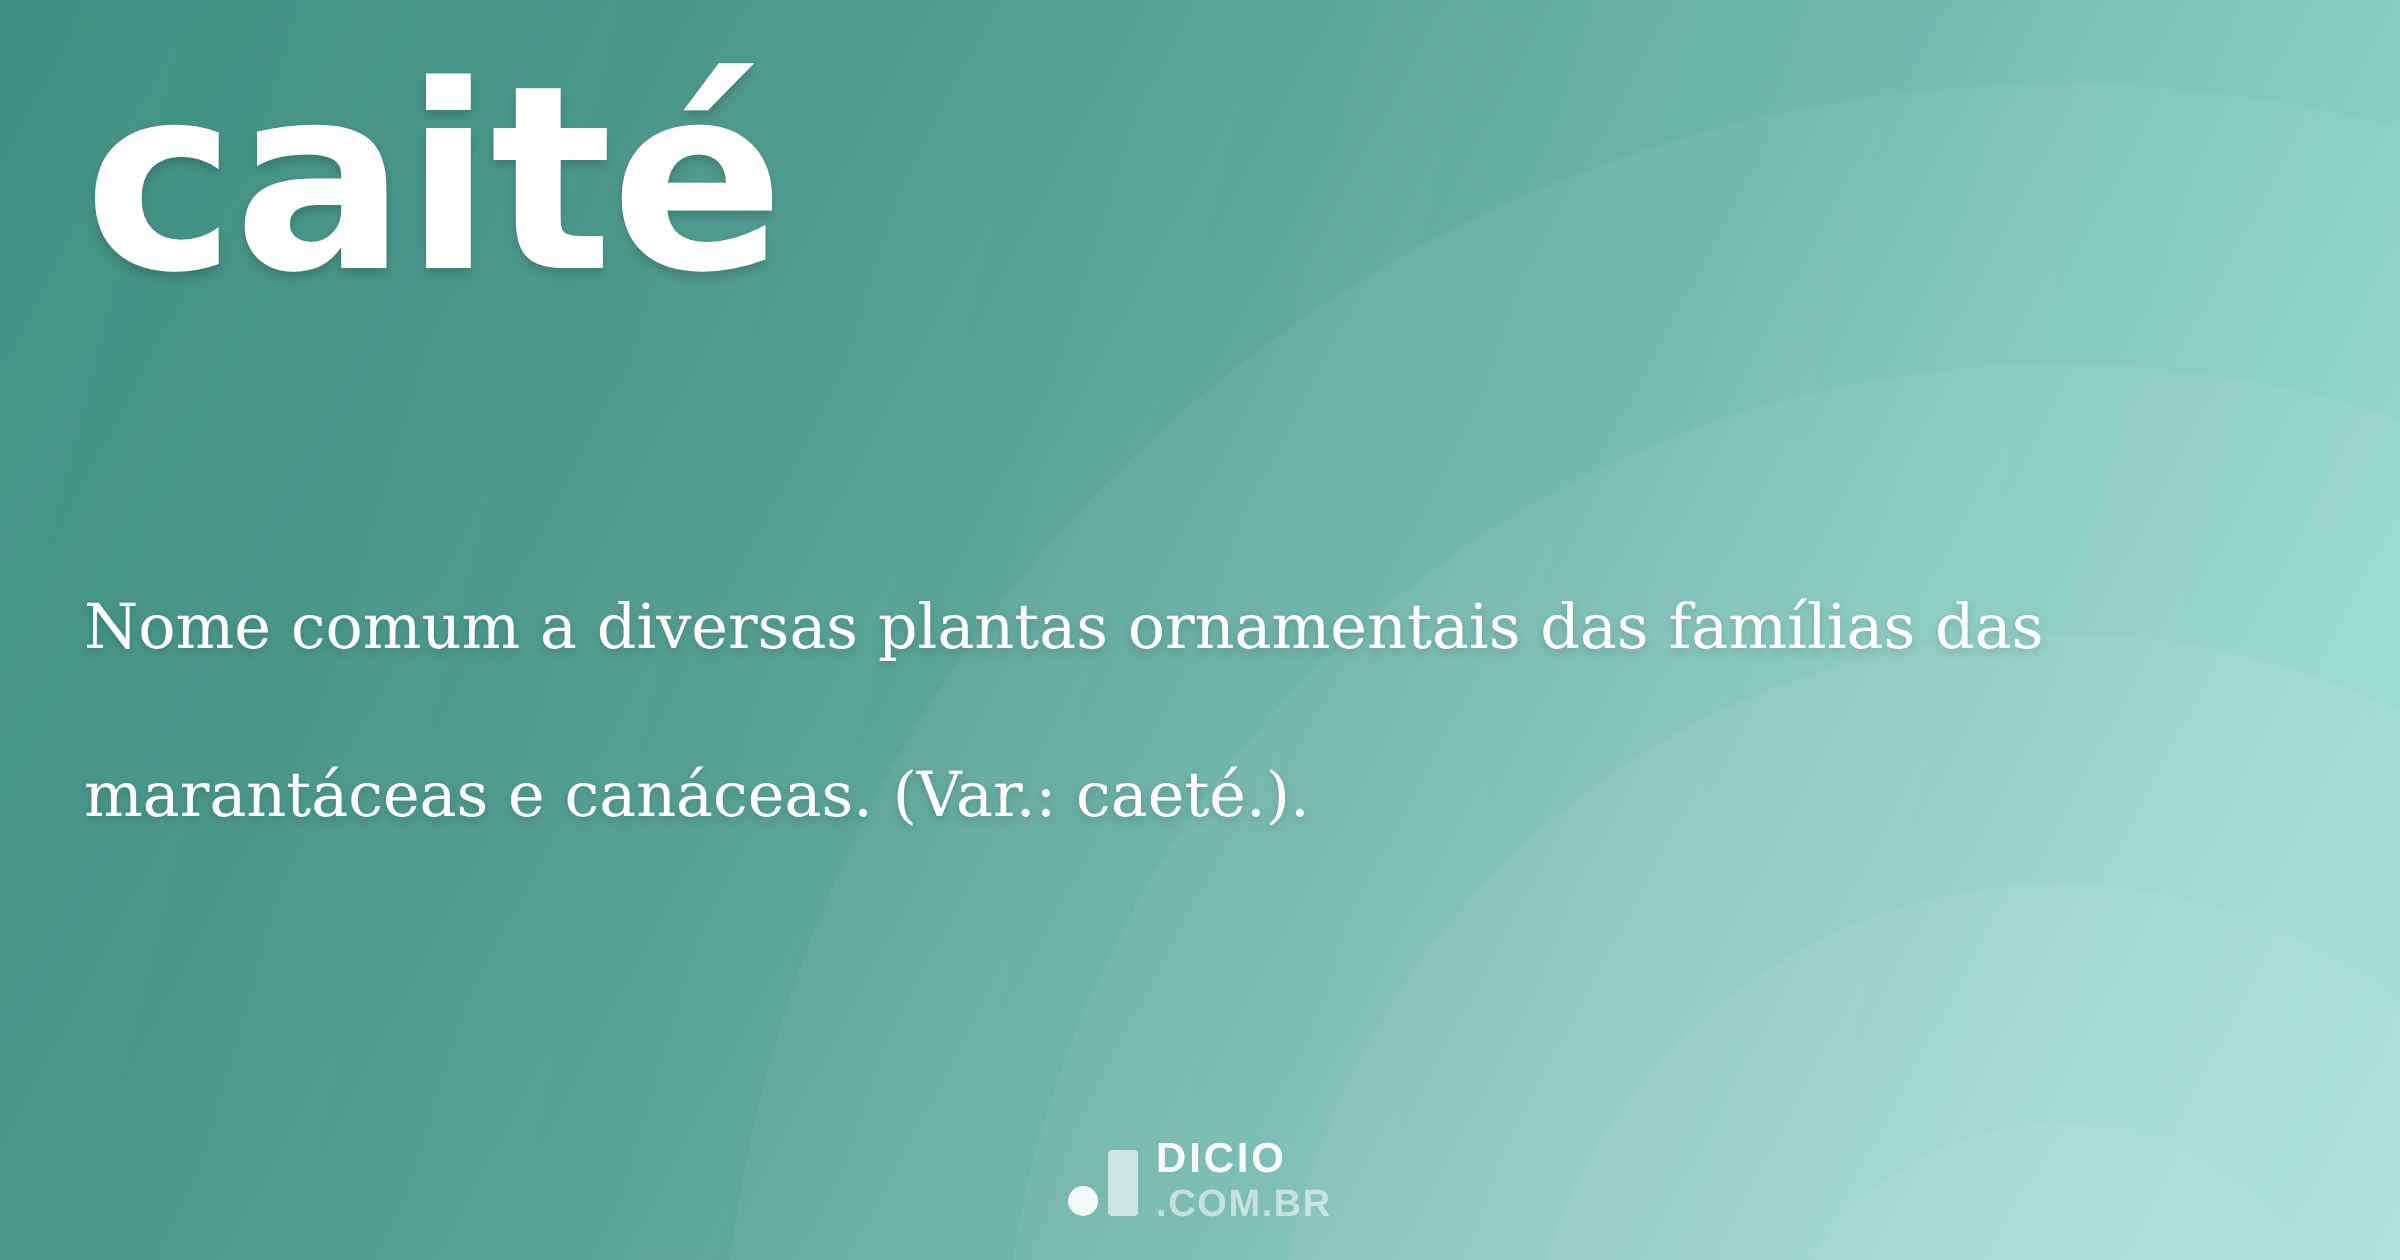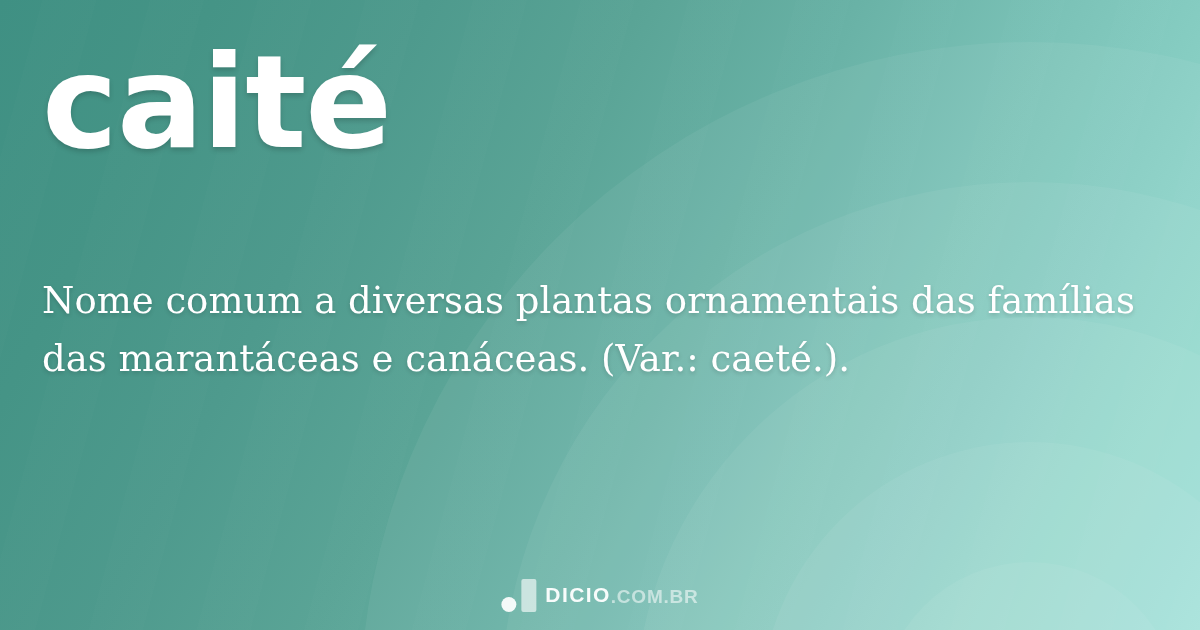--- a/index.html
+++ b/index.html
@@ -74,42 +74,42 @@
     position: absolute;
     left: 0;
     top: 0;
     width: 1200px;
     height: 630px;
   }
 
   #headword {
     position: absolute;
     left: 42px;
-    top: 36px;
+    top: 24px;
     margin: 0;
     font-family: "DejaVu Sans", sans-serif;
     font-weight: 700;
     font-size: 128px;
     line-height: 1.05;
     letter-spacing: -1px;
     color: #ffffff;
     text-shadow: 0 3px 5px rgba(0, 0, 0, 0.17);
     white-space: nowrap;
   }
 
   #definition {
     position: absolute;
     left: 42px;
     top: 272px;
     width: 1105px;
     margin: 0;
     font-family: "DejaVu Serif", serif;
     font-weight: 400;
-    font-size: 37px;
-    line-height: 58px;
+    font-size: 31px;
+    line-height: 84px;
     color: #ffffff;
     text-shadow: 0 2px 4px rgba(0, 0, 0, 0.16);
   }
 
   
   #logo {
     position: absolute;
     left: 50%;
     transform: translateX(-50%);
     bottom: 18px;
@@ -134,20 +134,21 @@
 
   .logo-bar {
     width: 15px;
     height: 33px;
     border-radius: 2px;
     background: rgba(255, 255, 255, 0.62);
   }
 
   .logo-text {
     display: flex;
+    flex-direction: column;
     justify-content: center;
     line-height: 1;
   }
 
   .logo-name {
     font-family: "Liberation Sans", sans-serif;
     font-weight: 700;
     font-size: 21px;
     letter-spacing: 1.4px;
     color: rgba(255, 255, 255, 0.95);

